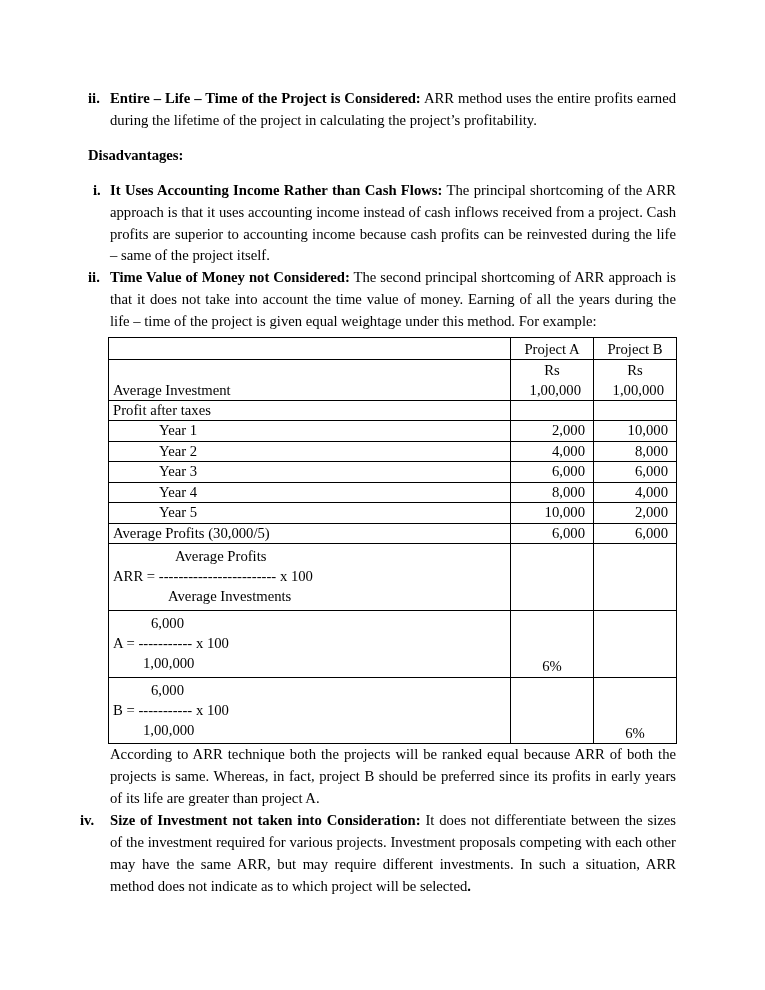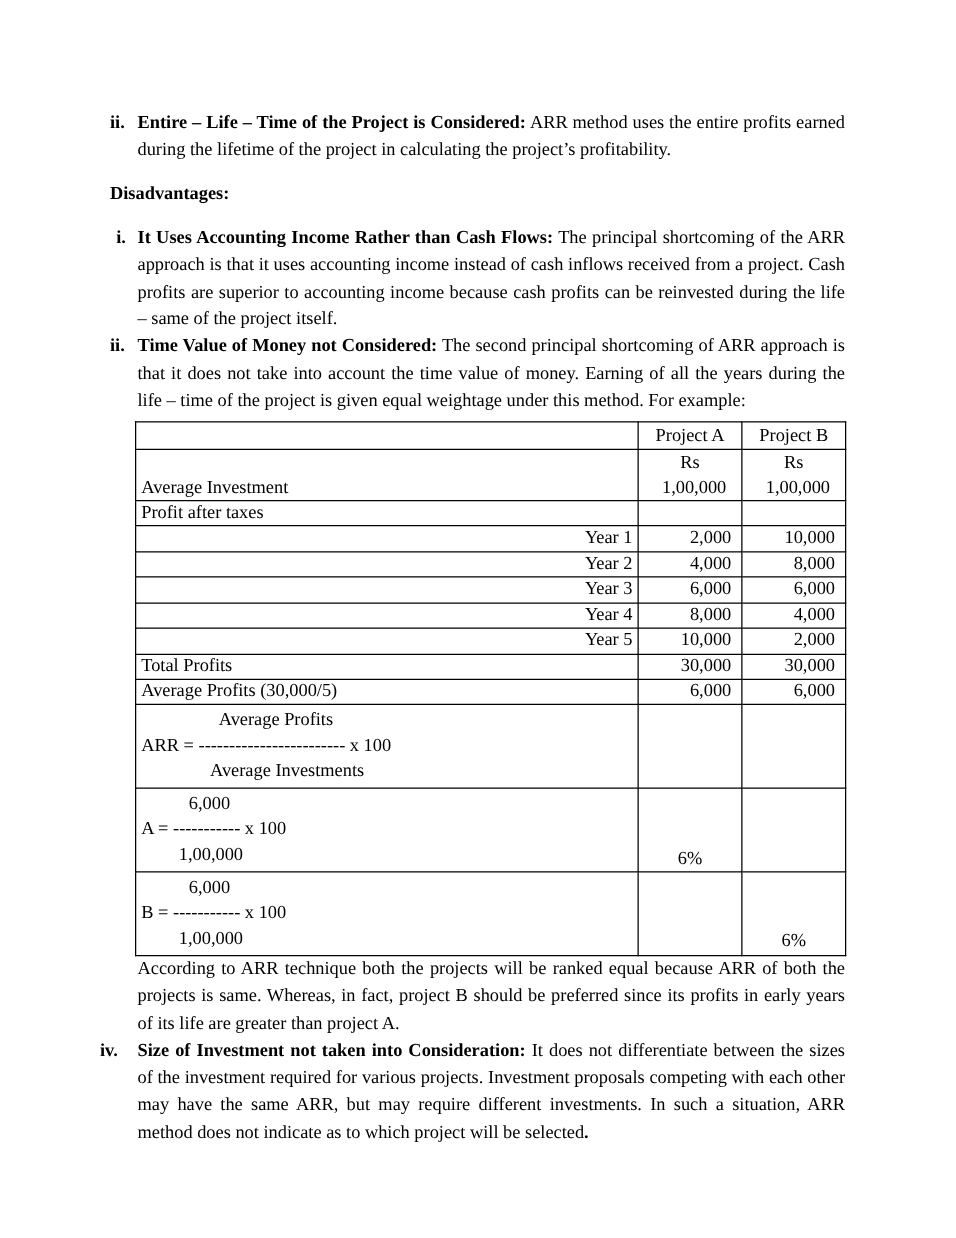--- a/index.html
+++ b/index.html
@@ -97,21 +97,21 @@
   .num {
     text-align: right;
     padding-right: 8px !important;
   }
   .ctr { text-align: center; }
   .b   { font-weight: bold; }
 
   td.r { height: 19px; }
   td.r2 { height: 40px; }
 
-  .yearlbl { padding-left: 50px !important; text-align: right; }
+  .yearlbl { padding-left: 50px !important; }
 
   
   .formula {
     padding: 2px 4px 3px 4px !important;
     line-height: 1.38;
     vertical-align: top;
   }
   .f-top  { padding-left: 62px; }
   .f-bot  { padding-left: 55px; }
   .f-top-s { padding-left: 38px; }
@@ -207,25 +207,20 @@
             <td class="r yearlbl">Year 4</td>
             <td class="r num">8,000</td>
             <td class="r num">4,000</td>
           </tr>
           <tr>
             <td class="r yearlbl">Year 5</td>
             <td class="r num">10,000</td>
             <td class="r num">2,000</td>
           </tr>
 
-          <tr>
-            <td class="r b">Total Profits</td>
-            <td class="r num b">30,000</td>
-            <td class="r num b">30,000</td>
-          </tr>
 
           <tr>
             <td class="r">Average Profits (30,000/5)</td>
             <td class="r num">6,000</td>
             <td class="r num">6,000</td>
           </tr>
 
           <tr>
             <td class="formula">
               <div class="f-top">Average Profits</div>

